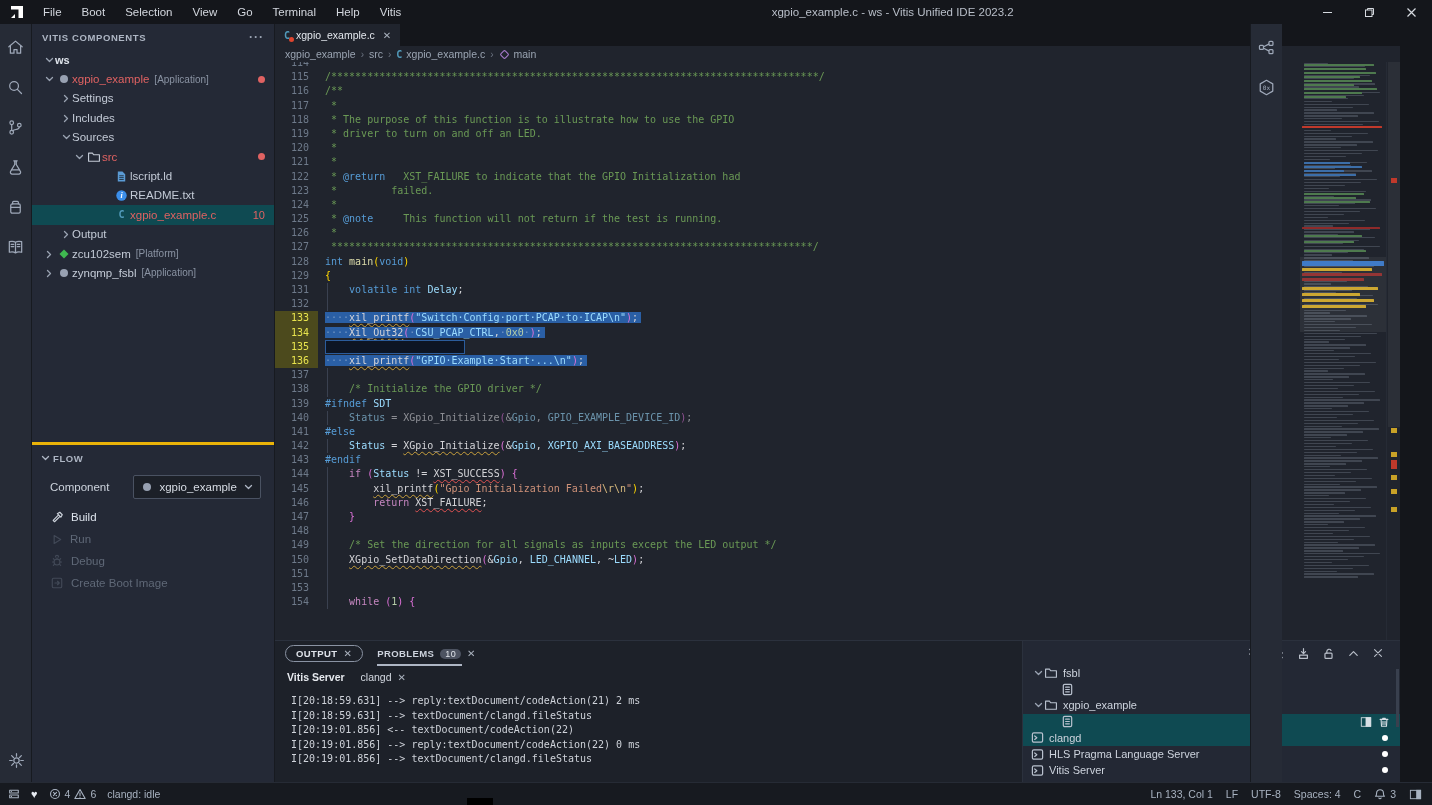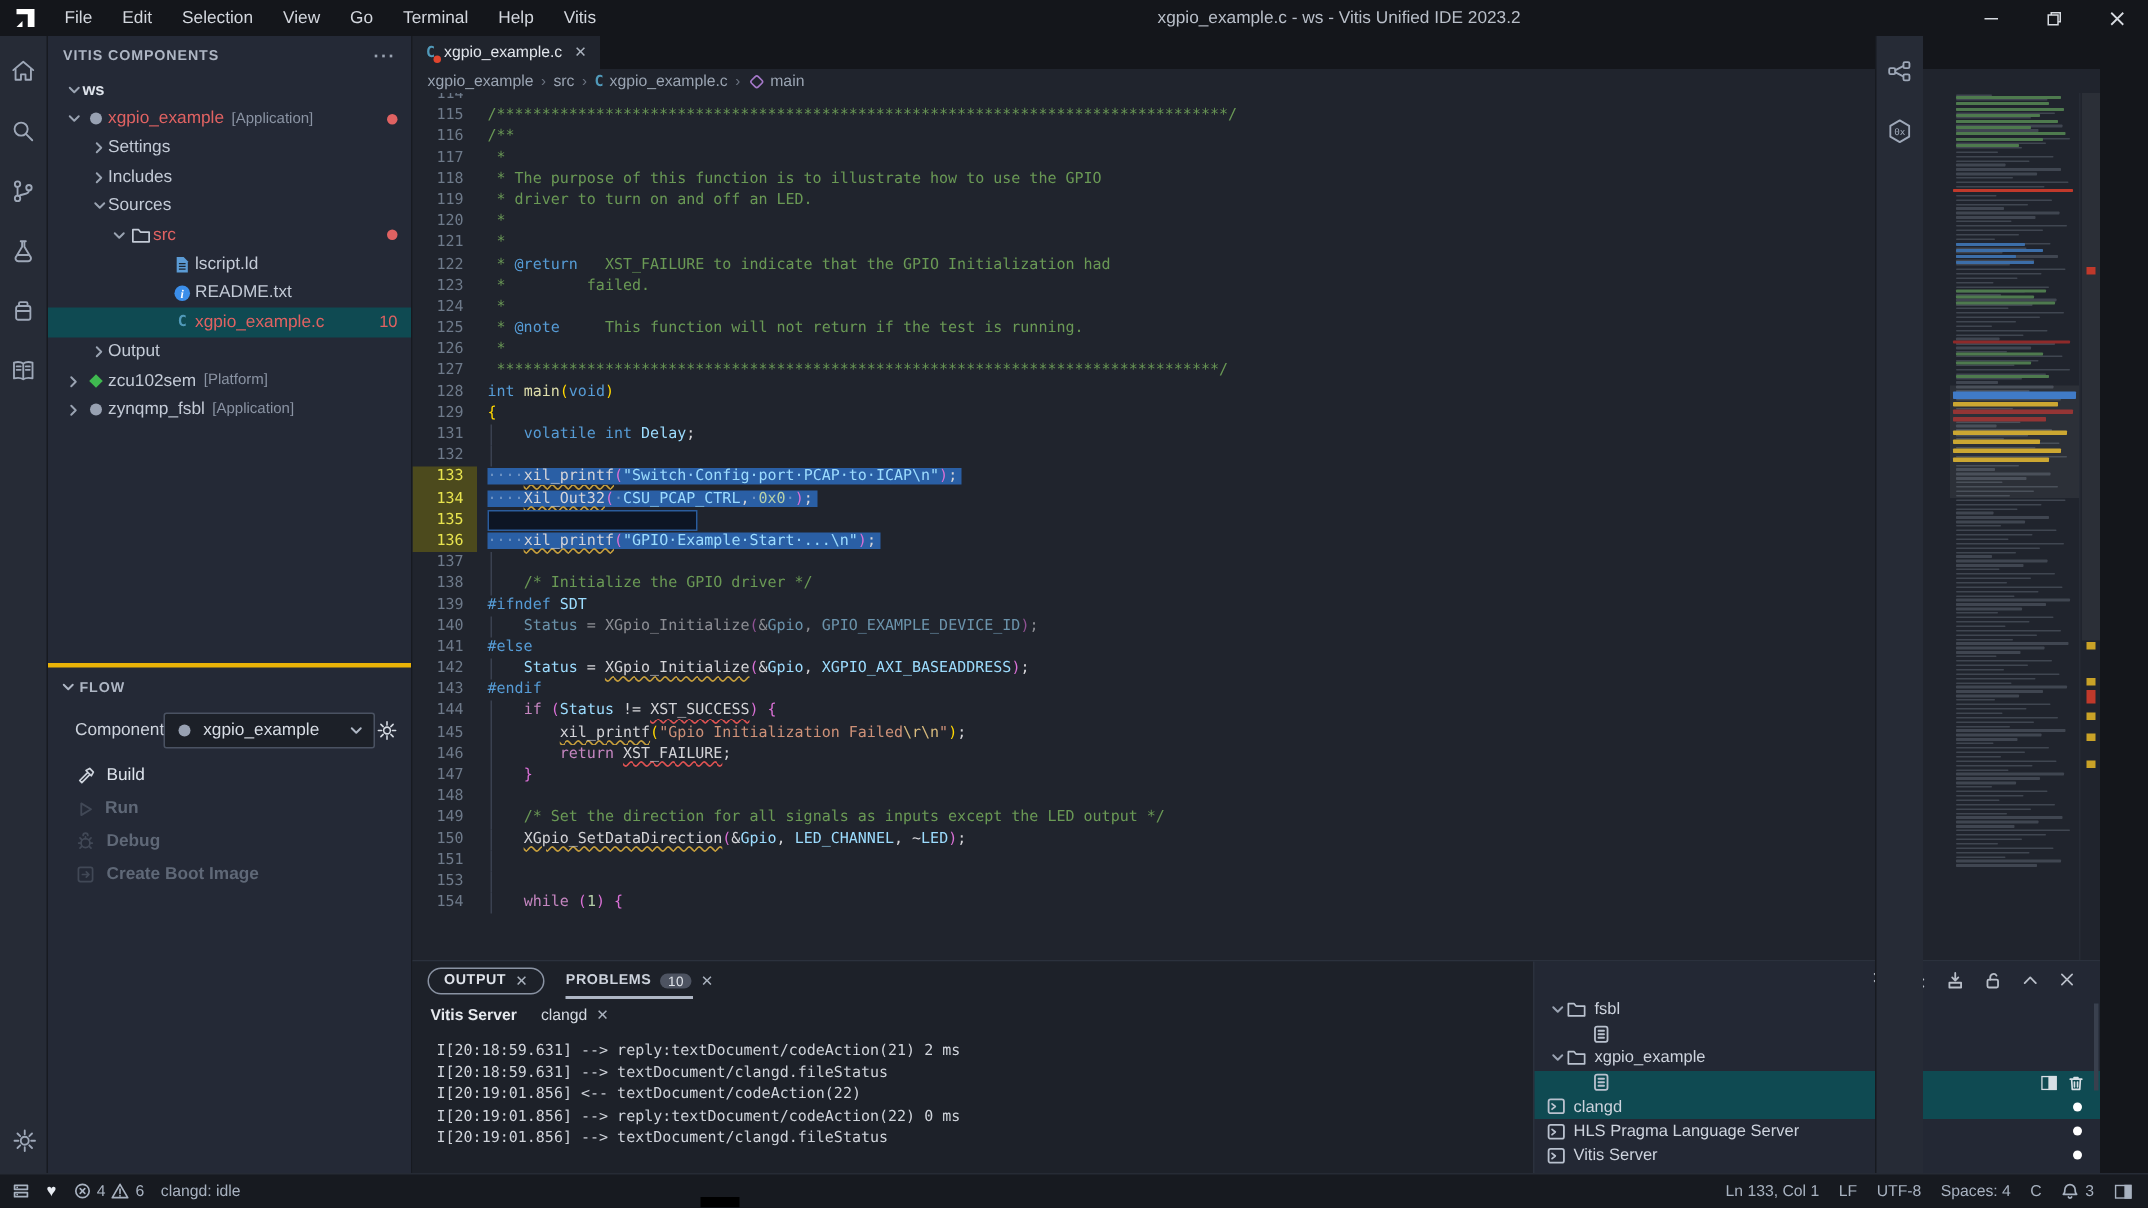--- a/index.html
+++ b/index.html
@@ -43,28 +43,28 @@
   .trow .suffix { color:#8a93a3; font-size:10px; margin-left:5px; }
   .trow .rgt { margin-left:auto; margin-right:9px; display:flex; align-items:center; }
   .moddot { width:7px; height:7px; border-radius:50%; background:#e06262; }
   .badge10 { color:#e06262; font-size:11px; }
   .cic { color:#519aba; font-weight:bold; font-size:10px; font-family:"DejaVu Sans Mono",monospace; position:relative; }
   .cic.err:after { content:''; position:absolute; right:-4px; bottom:-1px; width:5px; height:5px; border-radius:50%; background:#e0452e; }
 
   
   .flow { position:absolute; left:0; top:394px; width:100%; border-top:3px solid #eab308;margin-top:24px; }
   .flow-head { height:26px; display:flex; align-items:center; gap:3px; padding:0 8px; font-size:9.5px; font-weight:bold; letter-spacing:.6px; color:#aeb6c4; }
-  .comp-row { display:flex; align-items:center; padding:4px 8px 6px 18px; gap:0; }
+  .comp-row { display:flex; align-items:center; padding:4px 8px 6px 18px; gap:24px; }
   .comp-lab { font-size:11.5px; color:#cdd3dd; }
   .comp-sel { flex:1; height:24px; border:1px solid #4a5262; background:#1c2028; border-radius:2px;
               display:flex; align-items:center; gap:6px; padding:0 7px; font-size:11.5px; color:#d7dce4; }
   .comp-sel .chev { margin-left:auto; color:#aeb6c4; }
   .comp-gear { color:#d7dce4; }
   .flow-item { height:20px; display:flex; align-items:center; gap:7px; padding-left:18px; font-size:11.5px; color:#dde3ec; margin:2px 0; }
-  .flow-item.dis { color:#5f6877;font-weight:bold; }
+  .flow-item.dis { color:#5f6877; }
   .flow-item.dis svg { opacity:.55; }
 
   
   .center { position:absolute; left:275px; top:0; width:1125px; height:758px; background:#20242d; }
   .tabstrip { height:22px; background:#14161b; display:flex; }
   .tab { background:#20242d; display:flex; align-items:center; gap:6px; padding:0 9px; font-size:10.5px; color:#e2e6ec; }
   .tab .x { color:#aab2be; font-size:10px; margin-left:2px; }
   .breadcrumb { height:16px; display:flex; align-items:center; gap:5px; padding-left:10px; font-size:10.5px; color:#9aa4b2; }
   .breadcrumb .csep { color:#6b7380; font-size:10px; }
   .crumb { display:flex; align-items:center; gap:4px; }
@@ -135,21 +135,21 @@
 
 <div class="titlebar">
   <div class="logo">
     <svg width="16" height="16" viewBox="0 0 16 16">
         <path d="M2 2h12v12H9.5V5.5H2z" fill="#fff"></path>
         <path d="M2 14l4-4v4z" fill="#fff"></path>
       </svg>
   </div>
   <div class="menubar" id="menubar">
       <span class="menu-item">File</span>
-      <span class="menu-item">Edit</span>
+      <span class="menu-item">Boot</span>
       <span class="menu-item">Selection</span>
       <span class="menu-item">View</span>
       <span class="menu-item">Go</span>
       <span class="menu-item">Terminal</span>
       <span class="menu-item">Help</span>
       <span class="menu-item">Vitis</span>
     </div>
   <div class="wtitle">xgpio_example.c - ws - Vitis Unified IDE 2023.2</div>
   <div class="wbtns">
     <div class="wbtn">

